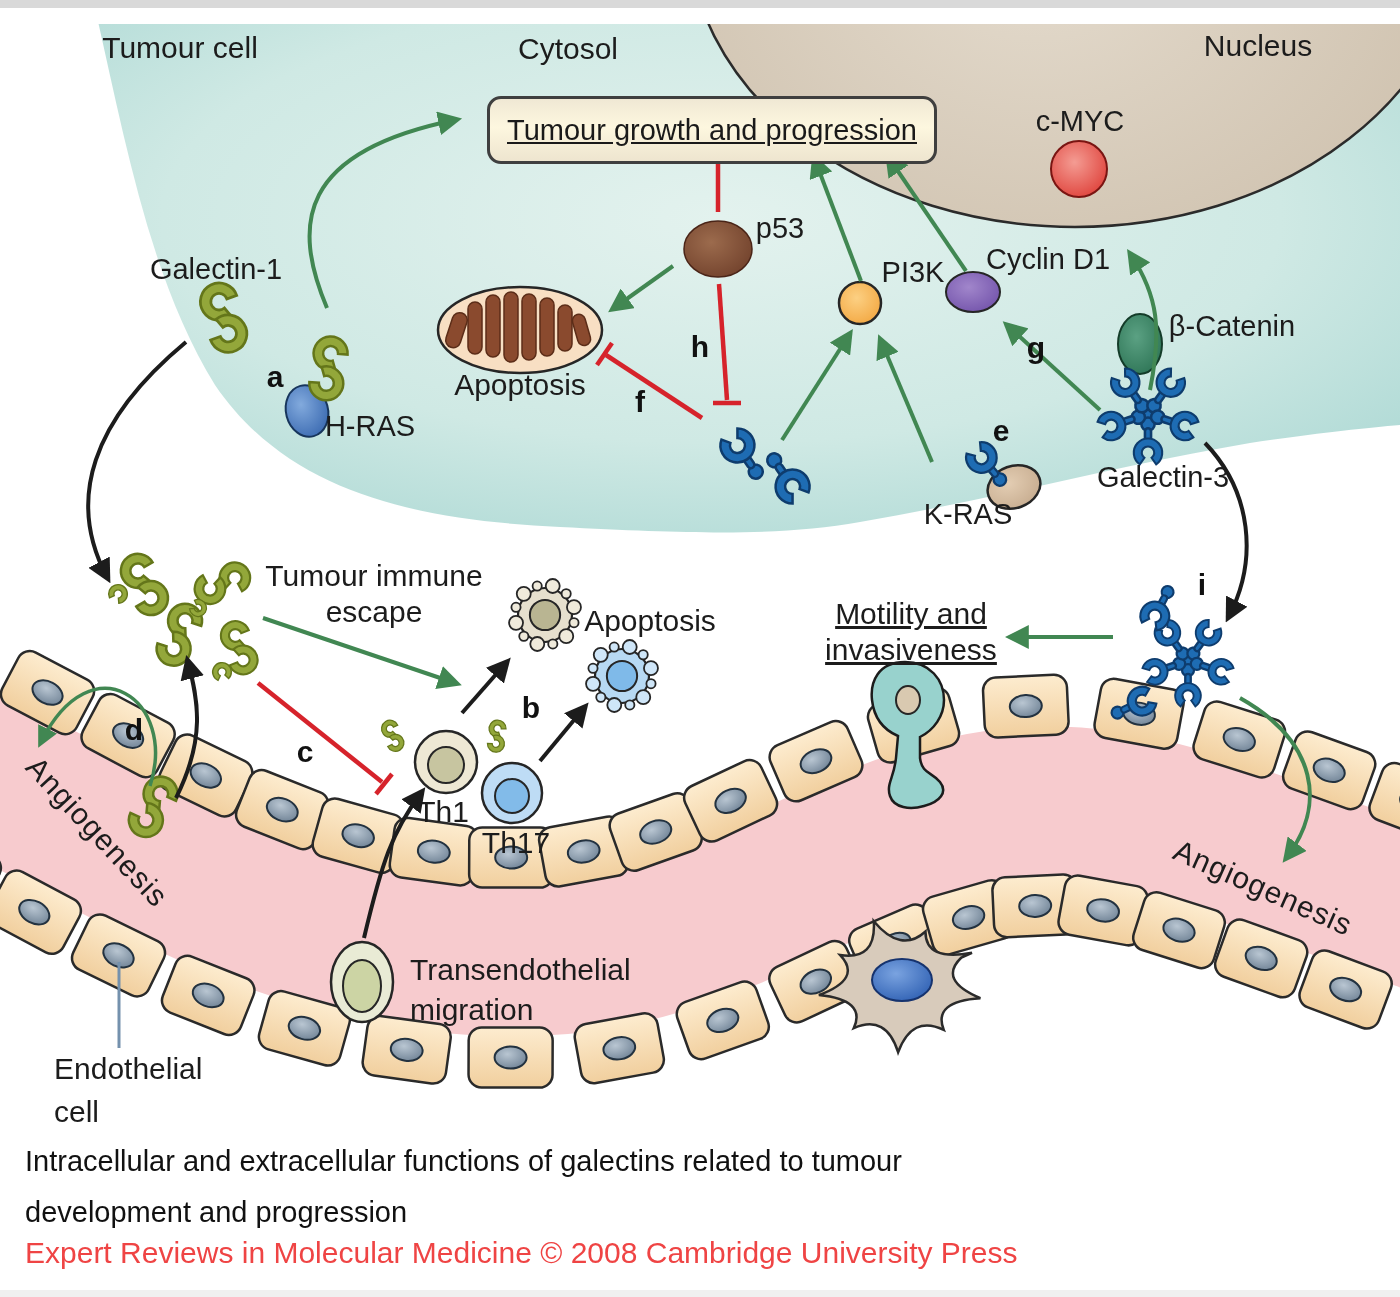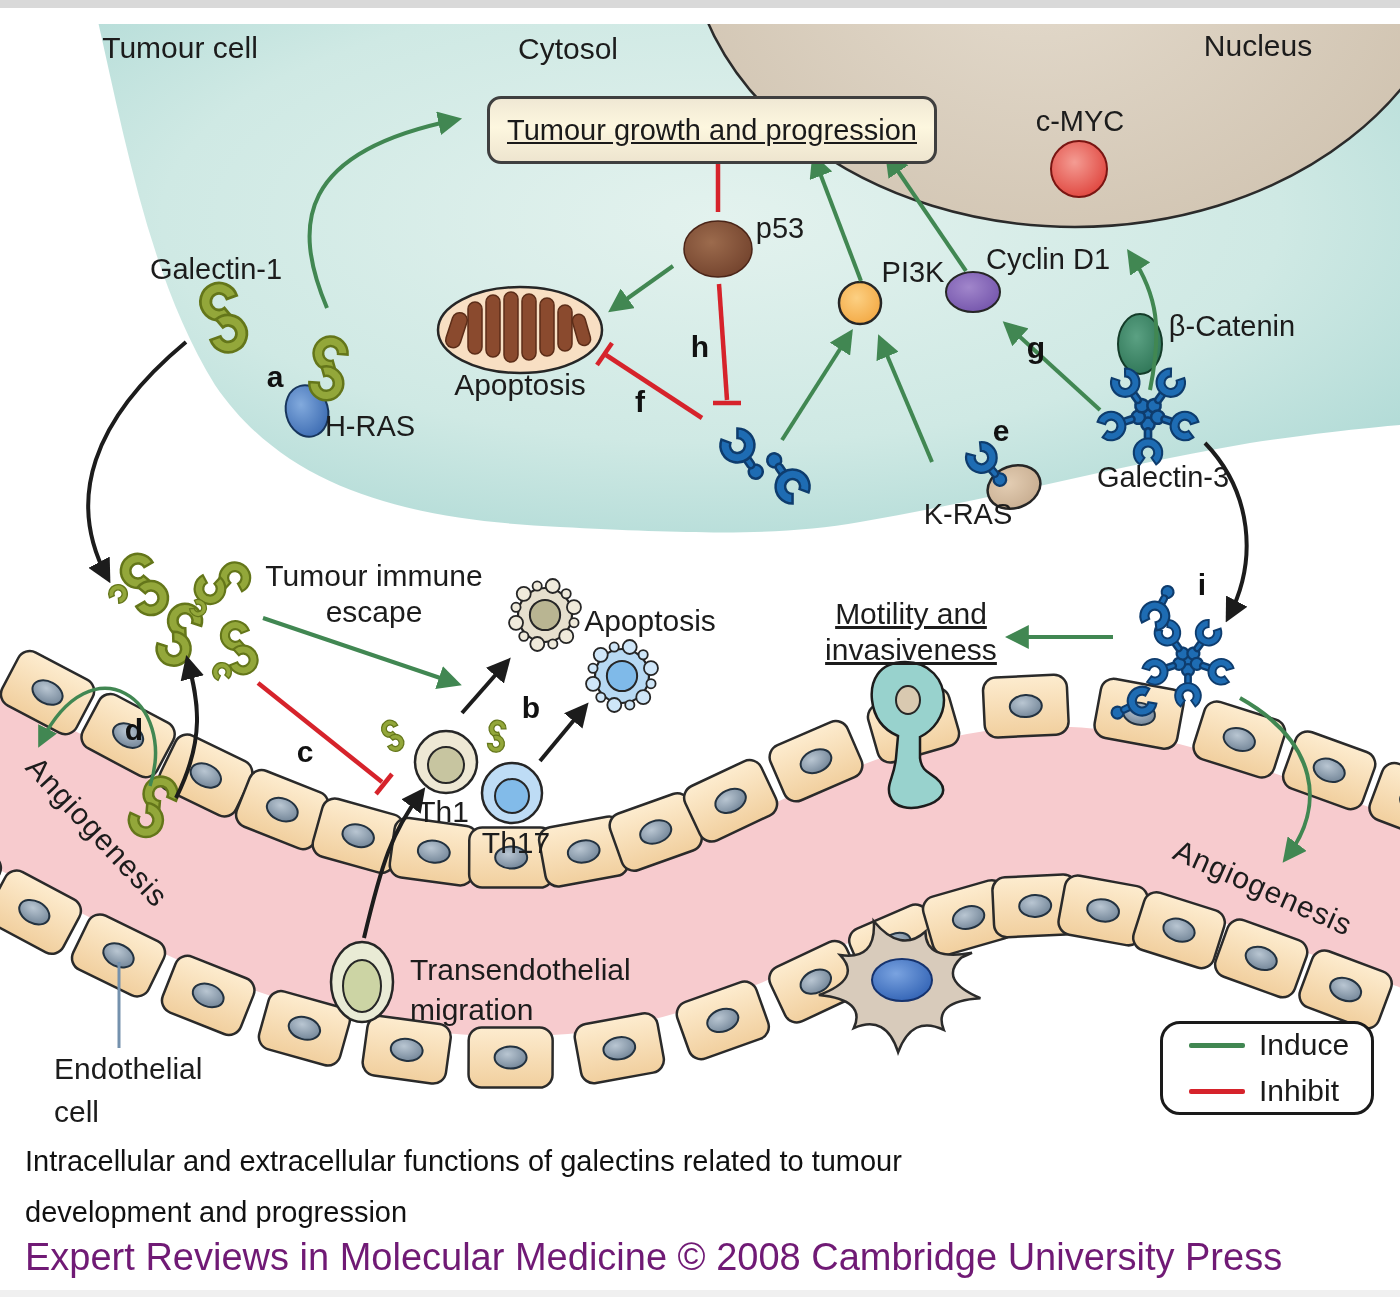--- a/index.html
+++ b/index.html
@@ -16,21 +16,21 @@
   .growth-box{position:absolute;left:487px;top:96px;width:450px;height:68px;
       border:3px solid #3f3f3f;border-radius:14px;box-sizing:border-box;
       background:linear-gradient(180deg,#f0e8d4 0%,#fdf7df 45%,#eee5cf 100%);
       display:flex;align-items:center;justify-content:center;font-size:29px;text-decoration:underline;}
   .legend{position:absolute;left:1160px;top:1021px;width:214px;height:94px;
       border:3px solid #1a1a1a;border-radius:20px;box-sizing:border-box;background:#fff;
       display:flex;flex-direction:column;justify-content:center;gap:12px;padding:6px 0 6px 26px;}
   .legend-row{display:flex;align-items:center;gap:14px;}
   .legend-swatch{display:inline-block;width:56px;height:5px;border-radius:2px;}
   .caption{position:absolute;left:25px;top:1136px;font-size:29px;line-height:51px;color:#111;}
-  .credit{position:absolute;left:25px;top:1236px;font-size:38px;color:#701a75;text-align:right;}
+  .credit{position:absolute;left:25px;top:1236px;font-size:30px;color:#ef4444;text-align:right;}
 </style>
 </head>
 <body>
 
 <div class="figure">
 
 <svg id="fig-svg" width="1400" height="1297" viewBox="0 0 1400 1297">
   <defs>
     <radialGradient id="tealGrad" cx="48%" cy="40%" r="78%">
       <stop offset="0%" stop-color="#e3f2ee"></stop>
@@ -481,30 +481,20 @@
 <div class="letter" style="left:275px;top:377px;">a</div>
 <div class="letter" style="left:531px;top:708px;">b</div>
 <div class="letter" style="left:305px;top:752px;">c</div>
 <div class="letter" style="left:134px;top:730px;">d</div>
 <div class="letter" style="left:1001px;top:431px;">e</div>
 <div class="letter" style="left:640px;top:402px;">f</div>
 <div class="letter" style="left:1036px;top:348px;">g</div>
 <div class="letter" style="left:700px;top:347px;">h</div>
 <div class="letter" style="left:1202px;top:585px;">i</div>
 
-<div class="legend">
-  <div class="legend-row">
-    <span class="legend-swatch" style="background: rgb(65, 135, 82);"></span>
-    <span style="font-size:30px;">Induce</span>
-  </div>
-  <div class="legend-row">
-    <span class="legend-swatch" style="background: rgb(214, 35, 43);"></span>
-    <span style="font-size:30px;">Inhibit</span>
-  </div>
-</div>
 
 <div class="caption">
   <div>Intracellular and extracellular functions of galectins related to tumour</div>
   <div>development and progression</div>
 </div>
 <div class="credit">Expert Reviews in Molecular Medicine © 2008 Cambridge University Press</div>
 
 </div>
 
 <style>

